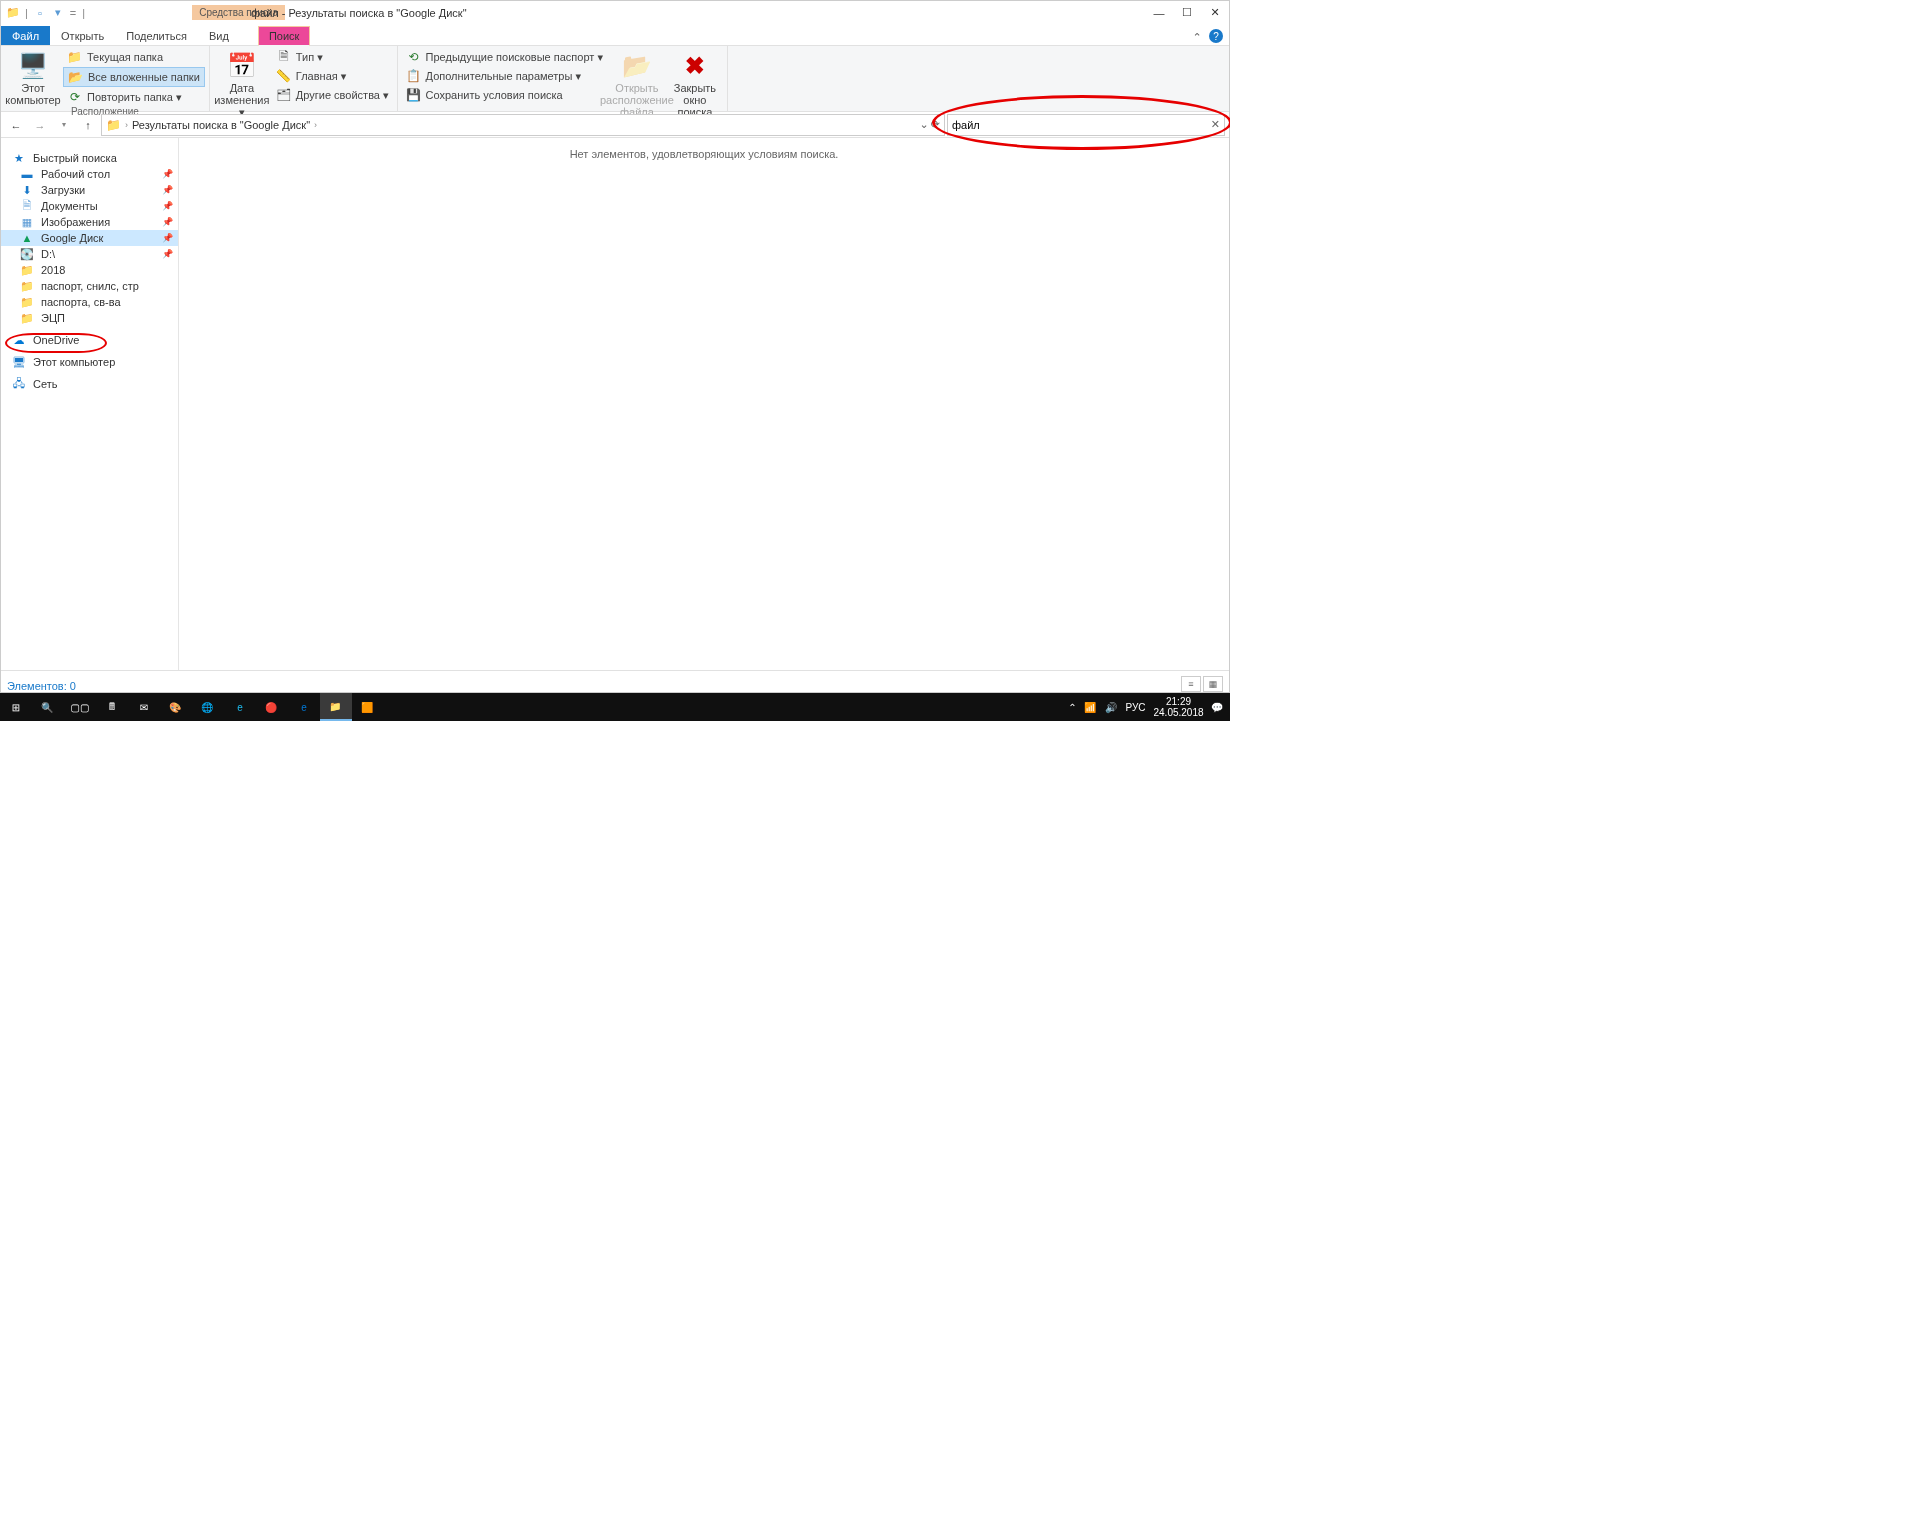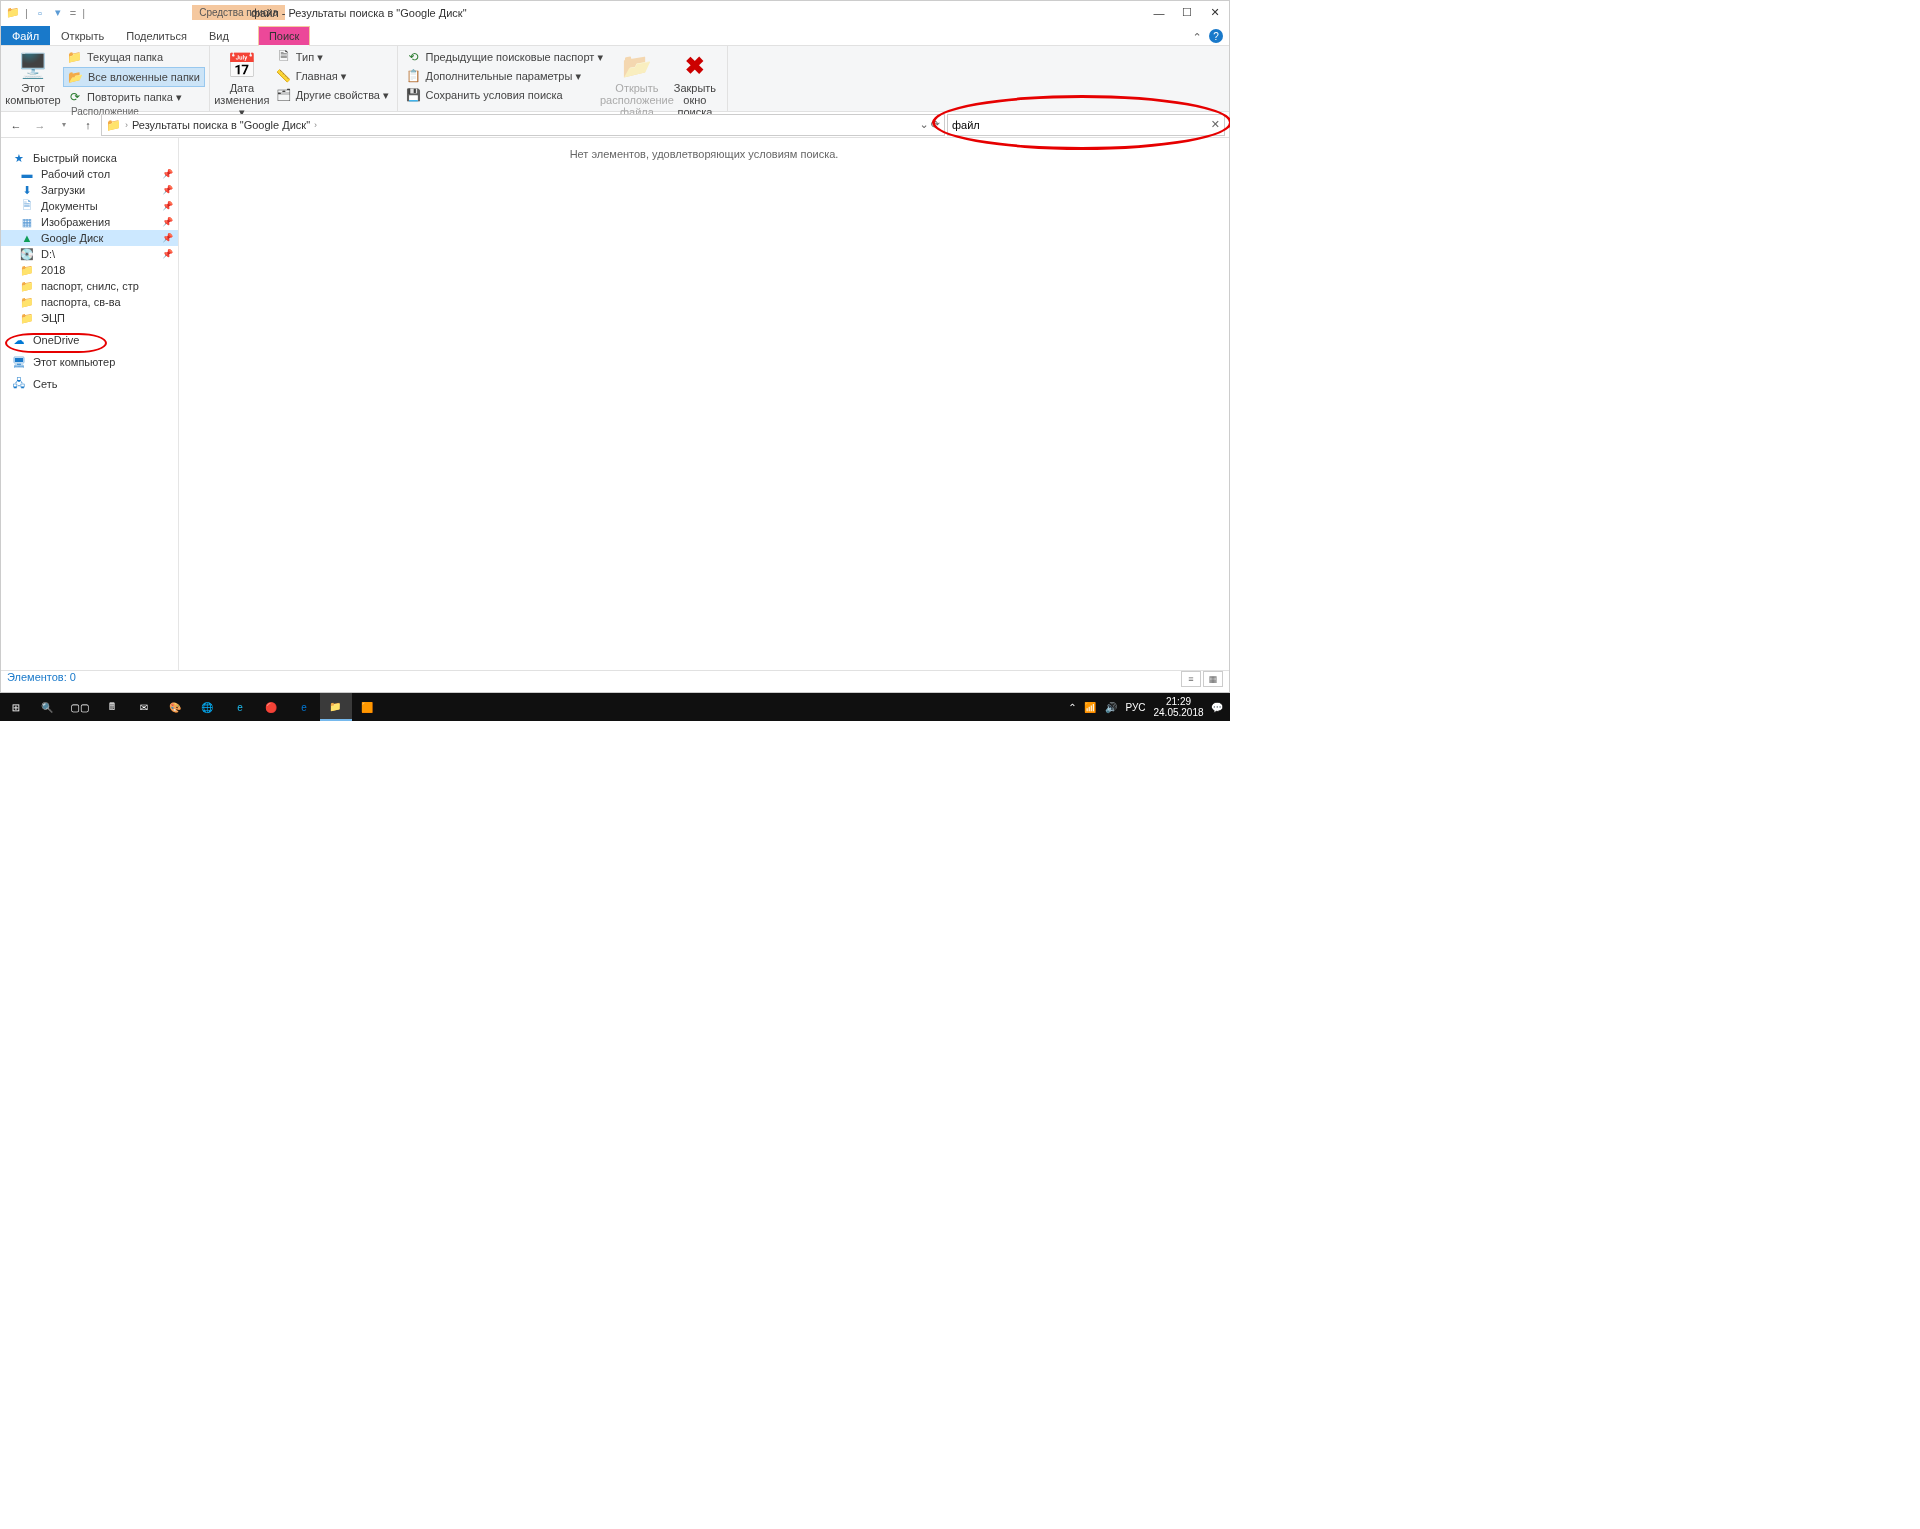--- a/index.html
+++ b/index.html
@@ -59,21 +59,21 @@
 .body { flex: 1; display: flex; overflow: hidden; position: relative; }
 .sidebar { width: 178px; border-right: 1px solid #e5e5e5; overflow-y: auto; font-size: 11px; padding-top: 6px; position: relative; }
 .nav-item { display: flex; align-items: center; gap: 6px; padding: 1px 4px 1px 18px; height: 16px; color: #333; cursor: pointer; }
 .nav-item.root { padding-left: 10px; margin-top: 6px; }
 .nav-item.root:first-child { margin-top: 0; }
 .nav-icon { width: 16px; height: 14px; display: flex; align-items: center; justify-content: center; font-size: 11px; }
 .pin { margin-left: auto; color: #aaa; font-size: 9px; }
 .content { flex: 1; display: flex; justify-content: center; padding-top: 10px; font-size: 11px; color: #666; }
 
 
-.statusbar { display: flex; align-items: flex-start; height: 22px; border-top: 1px solid #e1e1e1; font-size: 11px; padding: 0 6px; color: #1979ca; background: #fff; }
+.statusbar { display: flex; align-items: flex-end; height: 22px; border-top: 1px solid #e1e1e1; font-size: 11px; padding: 0 6px; color: #1979ca; background: #fff; }
 .viewbtns { margin-left: auto; display: flex; gap: 2px; }
 .viewbtns span { width: 20px; height: 16px; border: 1px solid #ccc; display: flex; align-items: center; justify-content: center; font-size: 9px; color: #666; }
 
 
 .taskbar { height: 28px; background: #101010; display: flex; align-items: center; color: #fff; font-size: 10px; }
 .tb-left { display: flex; }
 .tb-btn { width: 32px; height: 28px; display: flex; align-items: center; justify-content: center; }
 .tb-btn.active { background: #3a3a3a; border-bottom: 2px solid #76b9ed; }
 .tb-right { margin-left: auto; display: flex; align-items: center; gap: 8px; padding-right: 6px; }
 .tb-clock { text-align: center; line-height: 1.1; }

